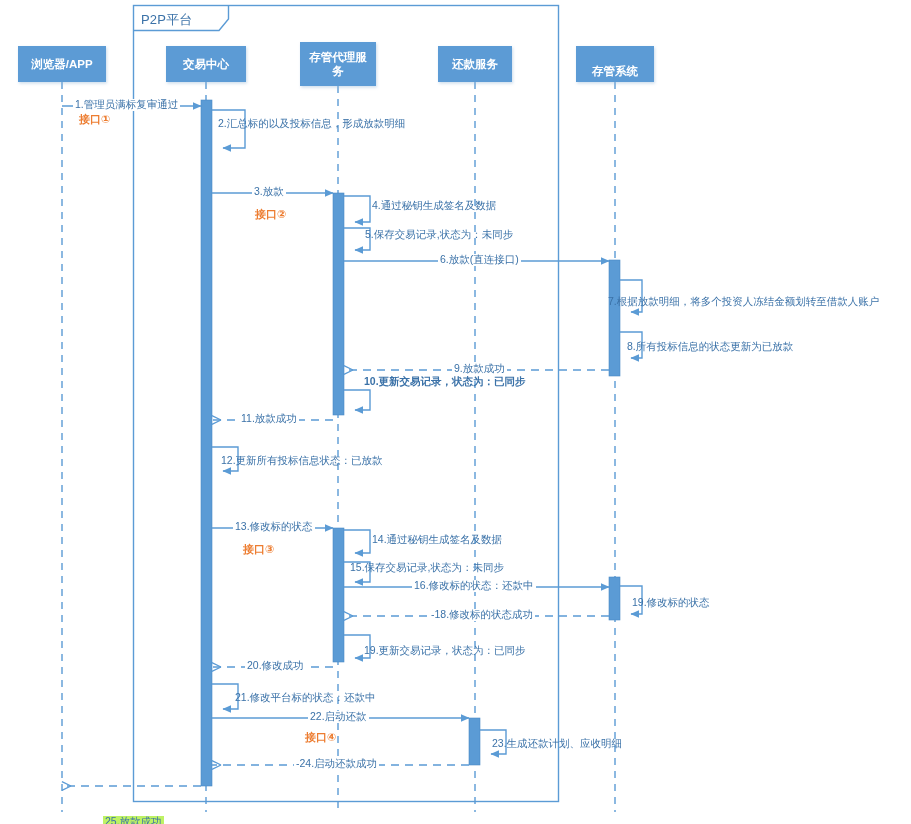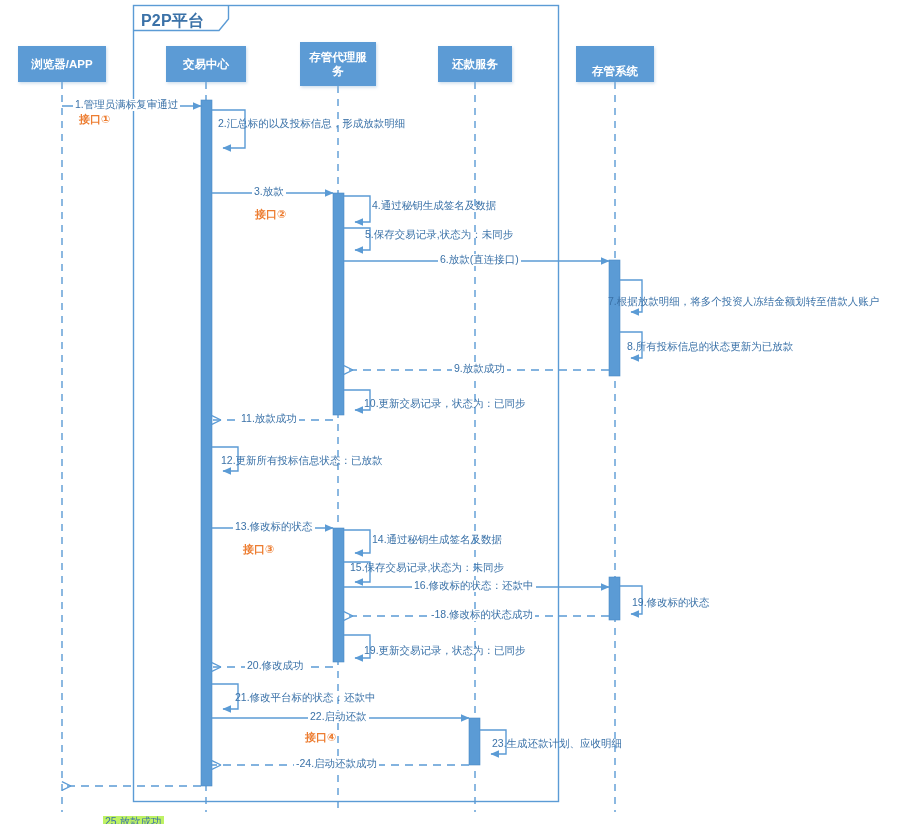--- a/index.html
+++ b/index.html
@@ -15,22 +15,22 @@
     overflow: hidden;
   }
   #diagram {
     position: absolute;
     left: 0; top: 0;
     width: 911px;
     height: 824px;
   }
   .frame-label {
     position: absolute;
-    font-size: 16px;
-    font-weight: bold;
+    font-size: 13px;
+    font-weight: normal;
     color: #3b72a8;
     left: 141px;
     top: 11px;
     letter-spacing: 0.2px;
   }
   .lifeline-head {
     position: absolute;
     background: #5b9bd5;
     color: #ffffff;
     font-size: 11.5px;
@@ -143,21 +143,21 @@
     <div class="lifeline-head" style="left: 576px; top: 46px; width: 78px; height: 50px; background: transparent; box-shadow: none;">存管系统</div>
     <div class="msg-label" style="left: 73px; top: 99px; background: rgb(255, 255, 255); padding: 0px 2px;">1.管理员满标复审通过</div>
     <div class="msg-label" style="left: 216px; top: 118px; padding: 0px 2px;">2.汇总标的以及投标信息，形成放款明细</div>
     <div class="msg-label" style="left: 252px; top: 186px; background: rgb(255, 255, 255); padding: 0px 2px;">3.放款</div>
     <div class="msg-label" style="left: 370px; top: 200px; padding: 0px 2px;">4.通过秘钥生成签名及数据</div>
     <div class="msg-label" style="left: 363px; top: 229px; padding: 0px 2px;">5.保存交易记录,状态为：未同步</div>
     <div class="msg-label" style="left: 438px; top: 254px; background: rgb(255, 255, 255); padding: 0px 2px;">6.放款(直连接口)</div>
     <div class="msg-label" style="left: 606px; top: 296px; padding: 0px 2px;">7.根据放款明细，将多个投资人冻结金额划转至借款人账户</div>
     <div class="msg-label" style="left: 625px; top: 341px; padding: 0px 2px;">8.所有投标信息的状态更新为已放款</div>
     <div class="msg-label" style="left: 452px; top: 363px; background: rgb(255, 255, 255); padding: 0px 2px;">9.放款成功</div>
-    <div class="msg-label" style="left: 362px; top: 398px; padding: 0px 2px;">10.更新交易记录，状态为：已同步</div>
+    <div class="msg-label" style="left: 362px; top: 376px; padding: 0px 2px; font-weight: bold;">10.更新交易记录，状态为：已同步</div>
     <div class="msg-label" style="left: 239px; top: 413px; background: rgb(255, 255, 255); padding: 0px 2px;">11.放款成功</div>
     <div class="msg-label" style="left: 219px; top: 455px; padding: 0px 2px;">12.更新所有投标信息状态：已放款</div>
     <div class="msg-label" style="left: 233px; top: 521px; background: rgb(255, 255, 255); padding: 0px 2px;">13.修改标的状态</div>
     <div class="msg-label" style="left: 370px; top: 534px; padding: 0px 2px;">14.通过秘钥生成签名及数据</div>
     <div class="msg-label" style="left: 348px; top: 562px; padding: 0px 2px;">15.保存交易记录,状态为：未同步</div>
     <div class="msg-label" style="left: 412px; top: 580px; background: rgb(255, 255, 255); padding: 0px 2px;">16.修改标的状态：还款中</div>
     <div class="msg-label" style="left: 630px; top: 597px; padding: 0px 2px;">19.修改标的状态</div>
     <div class="msg-label" style="left: 429px; top: 609px; background: rgb(255, 255, 255); padding: 0px 2px;">-18.修改标的状态成功</div>
     <div class="msg-label" style="left: 362px; top: 645px; padding: 0px 2px;">19.更新交易记录，状态为：已同步</div>
     <div class="msg-label" style="left: 245px; top: 660px; background: rgb(255, 255, 255); padding: 0px 2px;">20.修改成功</div>

